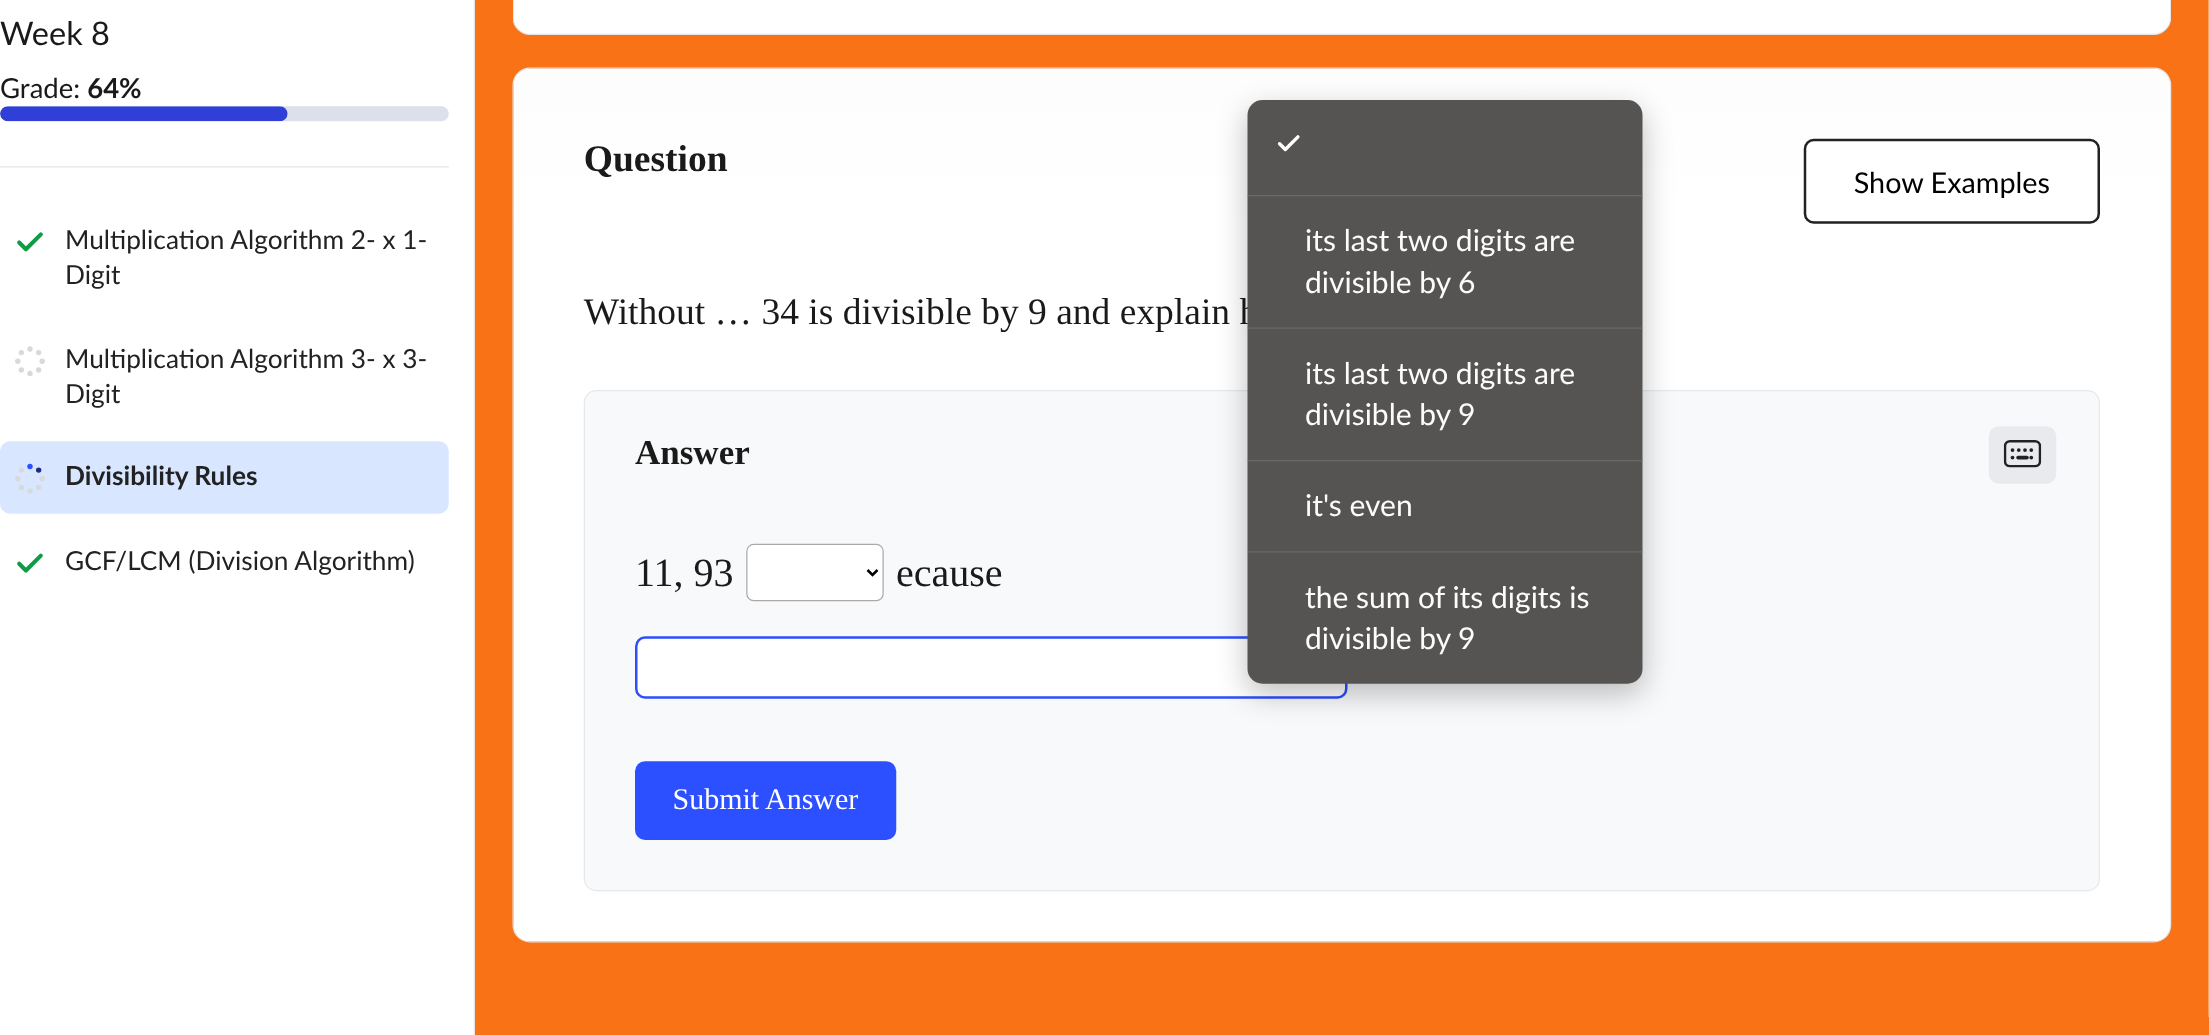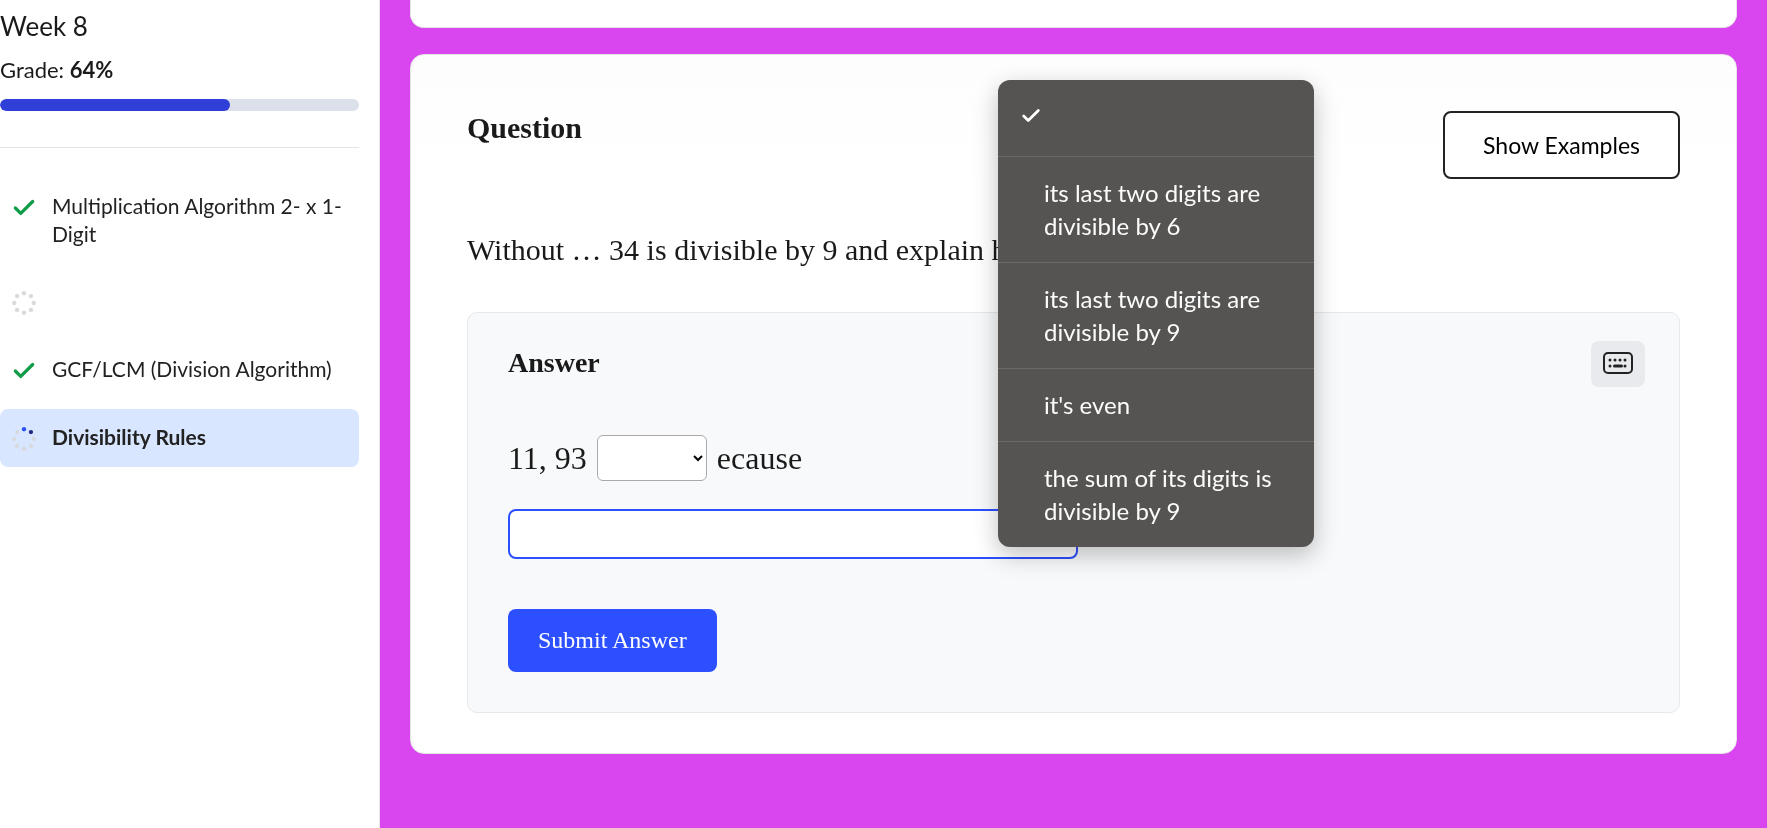--- a/index.html
+++ b/index.html
@@ -24,21 +24,21 @@
     font-weight: 400;
     margin-bottom: 14px;
   }
   .due-line {
     font-size: 22px;
     margin-bottom: 26px;
   }
   .due-line .label { font-weight: 700; }
   .grade-line {
     font-size: 22px;
-    margin-bottom: 16px;
+    margin-bottom: 2px;
   }
   .grade-line .value { font-weight: 700; }
   .progress-bar {
     width: 100%;
     height: 12px;
     background: #dbe0ea;
     border-radius: 6px;
     overflow: hidden;
     margin-bottom: 36px;
   }
@@ -75,21 +75,21 @@
     margin-top: 2px;
   }
   .nav-label {
     font-size: 21px;
     line-height: 1.35;
     color: #222;
   }
   .main {
     flex: 1;
     padding: 0 30px;
-    background: #d946ef;
+    background: #f97316;
     position: relative;
   }
   .topcard-stub {
     height: 28px;
     border: 1px solid #e5e5e5;
     border-top: none;
     border-radius: 0 0 14px 14px;
     background: #fff;
     margin-bottom: 26px;
   }
@@ -277,48 +277,49 @@
                 <circle cx="18.4" cy="5.6" r="2"></circle>
                 <circle cx="21" cy="12" r="2"></circle>
                 <circle cx="18.4" cy="18.4" r="2"></circle>
                 <circle cx="12" cy="21" r="2"></circle>
                 <circle cx="5.6" cy="18.4" r="2"></circle>
                 <circle cx="3" cy="12" r="2"></circle>
                 <circle cx="5.6" cy="5.6" r="2"></circle>
               </g>
             </svg>
         </span>
-      </div>
-
-
-      <div class="nav-item">
-        <span class="nav-icon">
-          <svg width="26" height="26" viewBox="0 0 24 24" fill="none">
-              <path d="M4 12l5 5L20 6" stroke="#109c47" stroke-width="3" stroke-linecap="round" stroke-linejoin="round"></path>
-            </svg>
-        </span>
-        <span class="nav-label">GCF/LCM (Division Algorithm)</span>
-      </div>
+        <span class="nav-label">Multiplication Algorithm 3- x 3-Digit</span>
+      </div>
+
 
       <div class="nav-item active">
         <span class="nav-icon">
           <svg width="26" height="26" viewBox="0 0 24 24">
               <g>
                 <circle cx="12" cy="3" r="2" fill="#2c4fff"></circle>
                 <circle cx="18.4" cy="5.6" r="2" fill="#1f2a80"></circle>
                 <circle cx="21" cy="12" r="2" fill="#d7d9dd"></circle>
                 <circle cx="18.4" cy="18.4" r="2" fill="#d7d9dd"></circle>
                 <circle cx="12" cy="21" r="2" fill="#d7d9dd"></circle>
                 <circle cx="5.6" cy="18.4" r="2" fill="#d7d9dd"></circle>
                 <circle cx="3" cy="12" r="2" fill="#d7d9dd"></circle>
                 <circle cx="5.6" cy="5.6" r="2" fill="#d7d9dd"></circle>
               </g>
             </svg>
         </span>
         <span class="nav-label">Divisibility Rules</span>
+      </div>
+
+      <div class="nav-item">
+        <span class="nav-icon">
+          <svg width="26" height="26" viewBox="0 0 24 24" fill="none">
+              <path d="M4 12l5 5L20 6" stroke="#109c47" stroke-width="3" stroke-linecap="round" stroke-linejoin="round"></path>
+            </svg>
+        </span>
+        <span class="nav-label">GCF/LCM (Division Algorithm)</span>
       </div>
 
     </nav>
   </aside>
 
   <main class="main">
     <div class="topcard-stub"></div>
 
     <div class="card">
       <div class="question-head">

